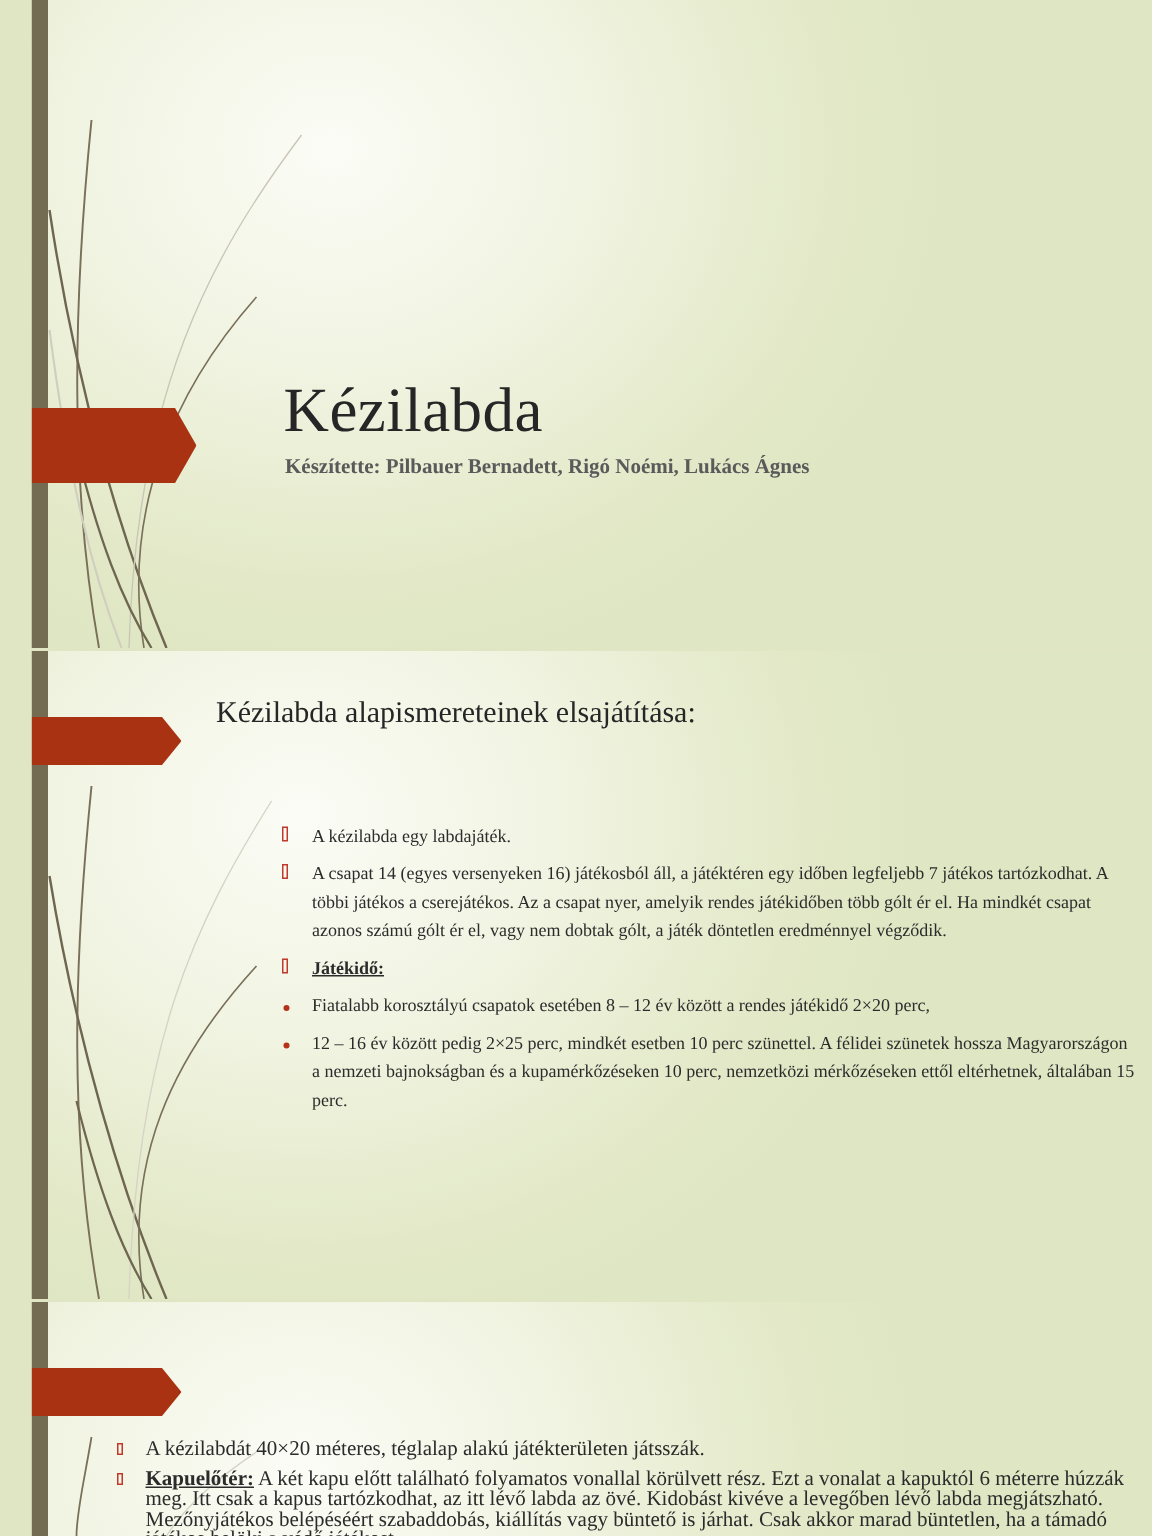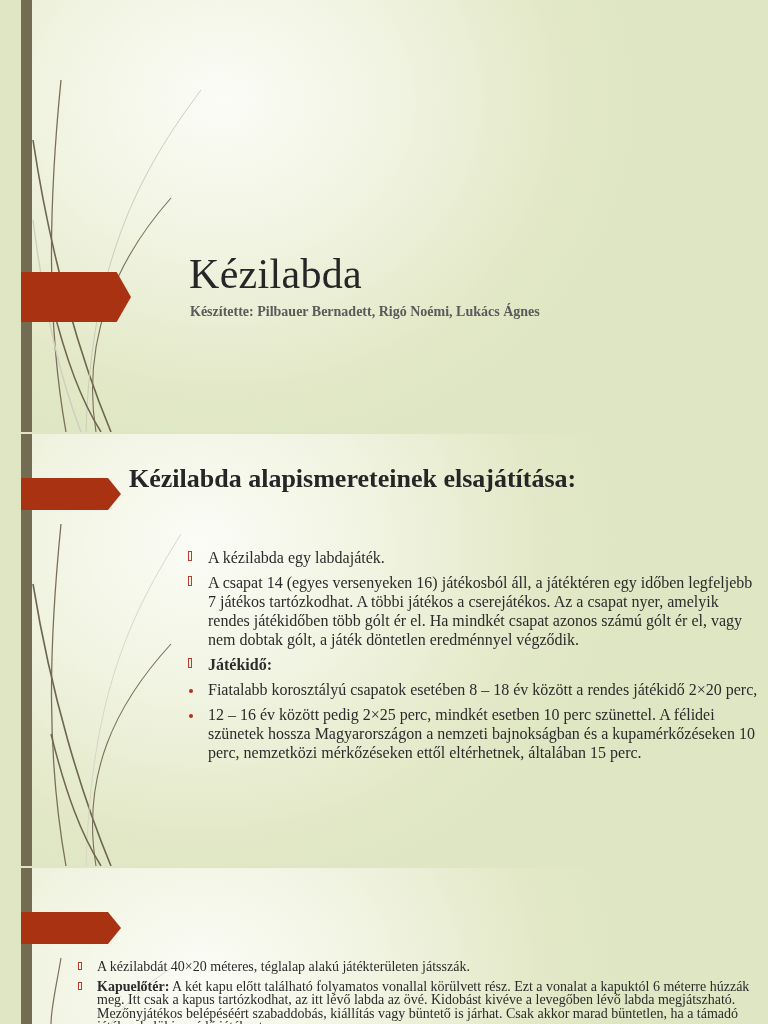--- a/index.html
+++ b/index.html
@@ -53,35 +53,35 @@
       left: 169px;
       top: 304px;
       font-size: 14px;
       color: #5a5a5a;
       font-weight: bold;
     }
 
     
     .slide-heading {
       position: absolute;
-      left: 108px;
-      font-size: 26px;
-      font-weight: bold;
+      left: 123px;
+      font-size: 20px;
+      font-weight: normal;
       color: #262626;
     }
     .bullets {
       position: absolute;
       left: 167px;
       width: 570px;
       list-style: none;
     }
     .bullets li {
       position: relative;
       padding-left: 20px;
-      font-size: 16px;
+      font-size: 12px;
       line-height: 19px;
       margin-bottom: 6px;
       color: #2b2b2b;
     }
     .bullets .mark {
       position: absolute;
       left: 0;
       top: 0;
       color: #b5311a;
       font-size: 11px;
@@ -96,21 +96,21 @@
     }
     .mark-dot {
       display: inline-block;
       width: 4px;
       height: 4px;
       border-radius: 50%;
       background: #b5311a;
       margin-top: 7px;
       margin-left: 1px;
     }
-    .bold-under { font-weight: bold; }
+    .bold-under { font-weight: bold; text-decoration: underline; }
 
     
     .bullets.small { left: 57px; width: 700px; }
     .bullets.small li {
       font-size: 14px;
       line-height: 13.5px;
       padding-left: 19px;
       margin-bottom: 6px;
     }
     .bullets.small .mark-box { height: 8px; margin-top: 2px; }
@@ -152,21 +152,21 @@
     <li>
       <span class="mark"><span class="mark-box"></span></span>
       <span>A csapat 14 (egyes versenyeken 16) játékosból áll, a játéktéren egy időben legfeljebb 7 játékos tartózkodhat. A többi játékos a cserejátékos. Az a csapat nyer, amelyik rendes játékidőben több gólt ér el. Ha mindkét csapat azonos számú gólt ér el, vagy nem dobtak gólt, a játék döntetlen eredménnyel végződik.</span>
     </li>
     <li>
       <span class="mark"><span class="mark-box"></span></span>
       <span class="bold-under">Játékidő:</span>
     </li>
     <li>
       <span class="mark"><span class="mark-dot"></span></span>
-      <span>Fiatalabb korosztályú csapatok esetében 8 – 18 év között a rendes játékidő 2×20 perc,</span>
+      <span>Fiatalabb korosztályú csapatok esetében 8 – 12 év között a rendes játékidő 2×20 perc,</span>
     </li>
     <li>
       <span class="mark"><span class="mark-dot"></span></span>
       <span>12 – 16 év között pedig 2×25 perc, mindkét esetben 10 perc szünettel. A félidei szünetek hossza Magyarországon a nemzeti bajnokságban és a kupamérkőzéseken 10 perc, nemzetközi mérkőzéseken ettől eltérhetnek, általában 15 perc.</span>
     </li>
   </ul>
 </section>
 
 <section class="slide slide-3">
   <div class="side-bar"></div>

